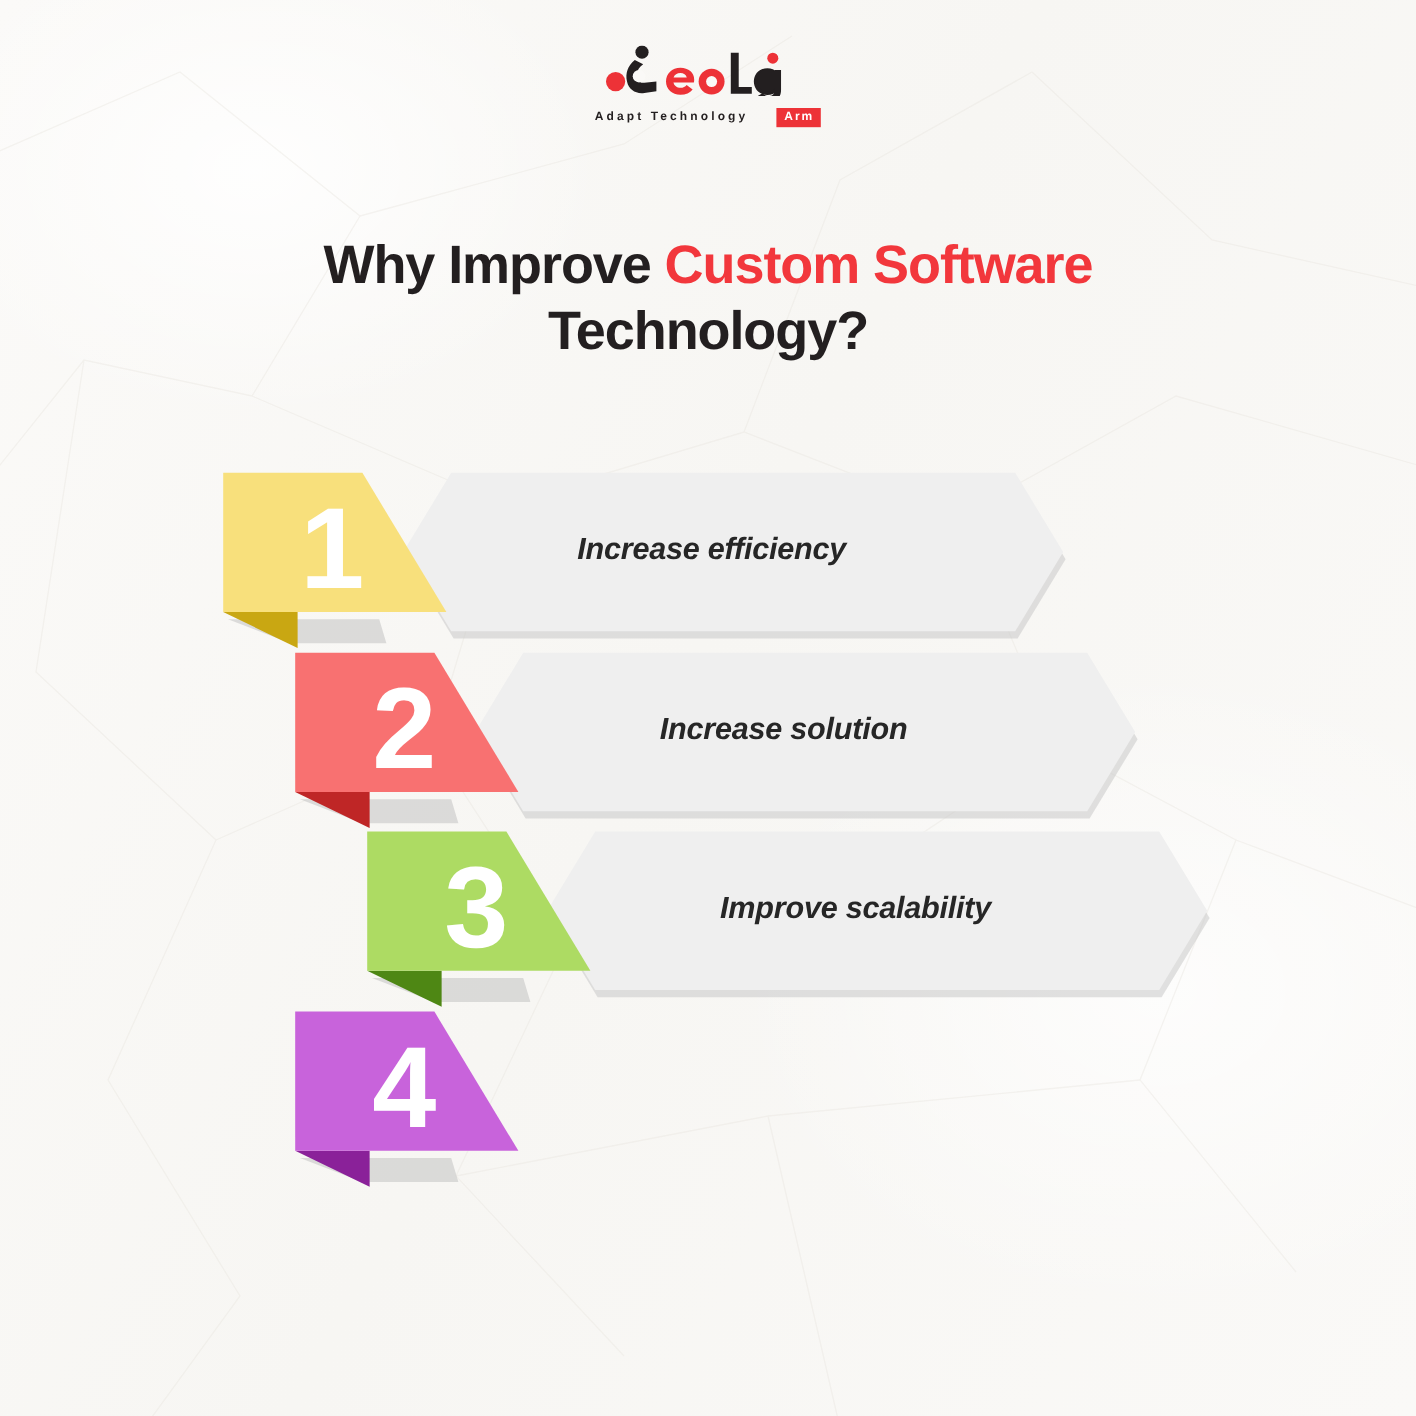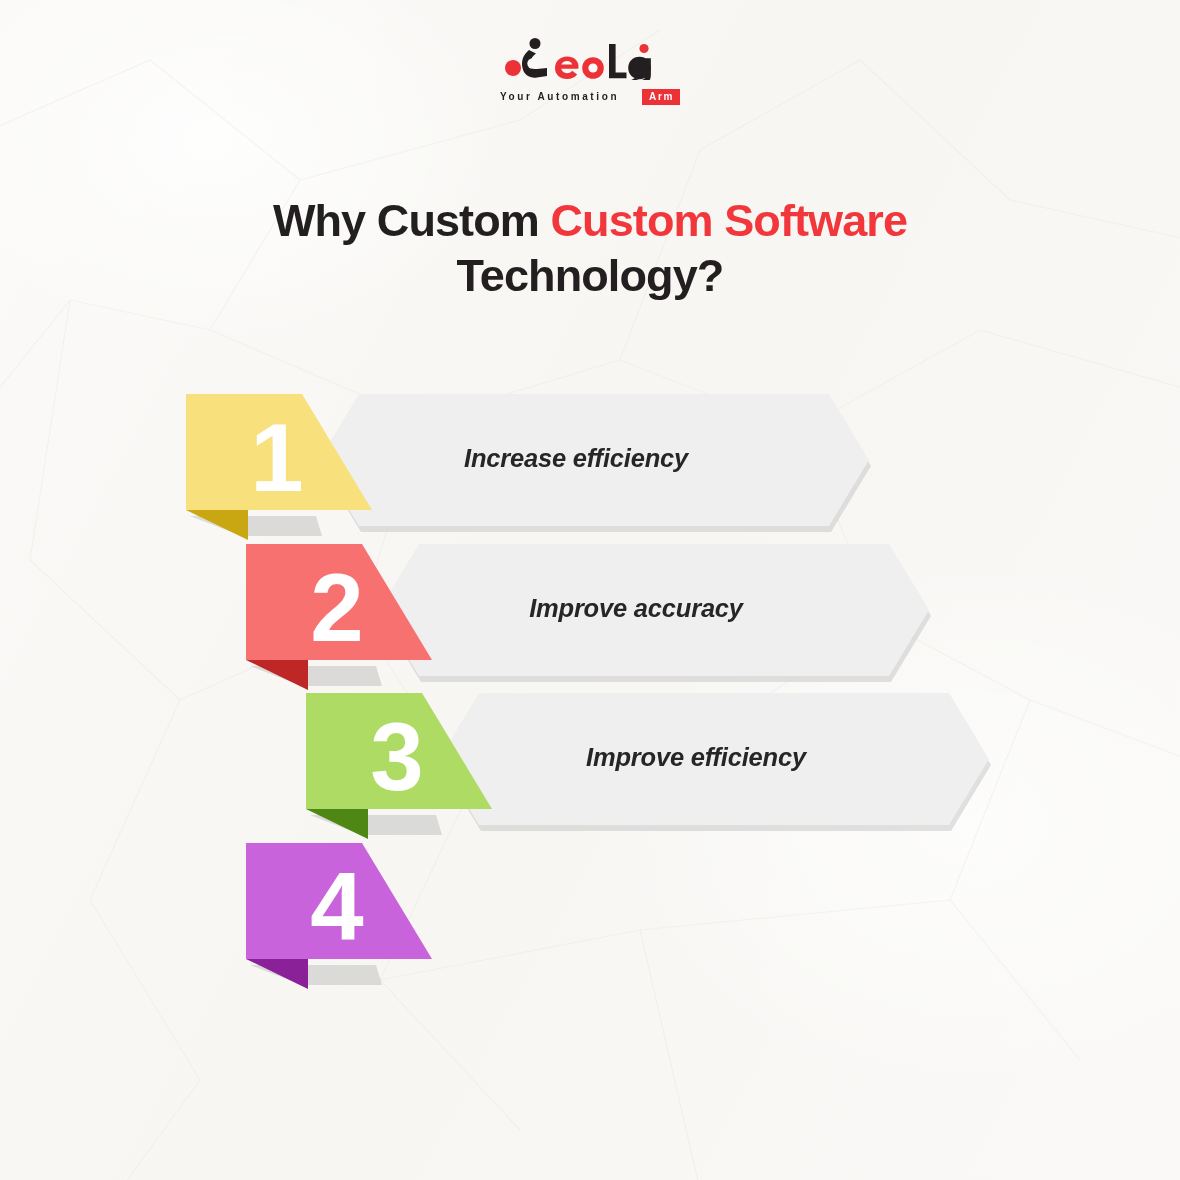--- a/index.html
+++ b/index.html
@@ -123,21 +123,21 @@
     line-height: 1;
     letter-spacing: -2px;
     padding-left: 22px;
     box-sizing: border-box;
     pointer-events: none;
   }
 
   .bar-wrap {
     position: absolute;
     top: 0;
-    left: 133px;
+    left: 150px;
     width: 550px;
     height: 132px;
   }
   .bar-svg { display: block; overflow: visible; }
   .bar-label {
     position: absolute;
     left: 0;
     top: 0;
     right: 36px;
     height: 132px;
@@ -190,27 +190,27 @@
         <circle cx="88" cy="30" r="10.8" fill="#ED3237"></circle>
         <circle cx="88" cy="30" r="4.6" fill="#FAF9F7"></circle>
 
         <path d="M104 6 L104 40.2 L121.5 40.2 L121.5 34.4 L110.6 34.4 L110.6 6 Z" fill="#231f20"></path>
         <path d="M134.5 18.8 C128 18.8 123.2 23.6 123.2 30 C123.2 36.4 128 41.2 134.5 41.2 C141 41.2 145.8 36.4 145.8 30 C145.8 23.6 141 18.8 134.5 18.8 Z M134.5 35.4 C131.5 35.4 129.4 33.2 129.4 30 C129.4 26.8 131.5 24.6 134.5 24.6 C137.5 24.6 139.6 26.8 139.6 30 C139.6 33.2 137.5 35.4 134.5 35.4 Z" fill="#231f20"></path>
         <path d="M160.6 19.6 L160.6 21.8 C159.2 20 157 18.8 154.2 18.8 C148.4 18.8 144 23.5 144 29.7 C144 35.9 148.4 40.6 154.2 40.6 C157 40.6 159.2 39.4 160.6 37.6 L160.6 39.3 C160.6 42.9 158.4 44.9 154.9 44.9 C152.1 44.9 150.2 43.8 149.2 41.9 L143.9 45 C146 48.6 149.9 50.5 154.7 50.5 C161.2 50.5 166.8 47 166.8 39.3 L166.8 19.6 Z" fill="#231f20" transform="translate(-16.5,0) scale(0.86 0.86) translate(22,4)"></path>
         <circle cx="139" cy="10.5" r="4.6" fill="#ED3237"></circle>
       </svg>
     </div>
     <div class="logo-tagline">
-      <span class="tagline-text">Your Automation</span>
+      <span class="tagline-text">Adapt Technology</span>
       <span class="tagline-badge" style="background-color: rgb(237, 50, 55);">Arm</span>
     </div>
   </div>
 
   <div class="headline">
-    <span>Why Custom </span><span class="accent" style="color: rgb(242, 55, 60);">Custom Software</span><br>
+    <span>Why Improve </span><span class="accent" style="color: rgb(242, 55, 60);">Custom Software</span><br>
     <span>Technology?</span>
   </div>
 
   <div class="rows">
 
     <div class="row row-r0">
       <div class="bar-wrap">
         <svg class="bar-svg" width="560" height="142" viewBox="0 0 560 142">
           <path d="M42 8 L512 8 L552 74 L512 140 L42 140 L2 74 Z" fill="#C9C9C9" opacity="0.55"></path>
           <path d="M40 2 L510 2 L550 68 L510 134 L40 134 L0 68 Z" fill="#EFEFEF"></path>
@@ -226,39 +226,39 @@
         <div class="num-text">1</div>
       </div>
     </div>
 
     <div class="row row-r1">
       <div class="bar-wrap">
         <svg class="bar-svg" width="560" height="142" viewBox="0 0 560 142">
           <path d="M42 8 L512 8 L552 74 L512 140 L42 140 L2 74 Z" fill="#C9C9C9" opacity="0.55"></path>
           <path d="M40 2 L510 2 L550 68 L510 134 L40 134 L0 68 Z" fill="#EFEFEF"></path>
         </svg>
-        <div class="bar-label">Improve accuracy</div>
+        <div class="bar-label">Increase solution</div>
       </div>
       <div class="num-wrap">
         <svg class="num-svg" width="200" height="150" viewBox="0 0 200 150">
           <path d="M4 124 L130 124 L136 144 L56 144 L4 124 Z" fill="#BDBDBD" opacity="0.5"></path>
           <path d="M0 118 L62 118 L62 148 L0 118 Z" fill="#BF2626"></path>
           <path d="M0 2 L116 2 L186 118 L0 118 Z" fill="#F87171"></path>
         </svg>
         <div class="num-text">2</div>
       </div>
     </div>
 
     <div class="row row-r2">
       <div class="bar-wrap">
         <svg class="bar-svg" width="560" height="142" viewBox="0 0 560 142">
           <path d="M42 8 L512 8 L552 74 L512 140 L42 140 L2 74 Z" fill="#C9C9C9" opacity="0.55"></path>
           <path d="M40 2 L510 2 L550 68 L510 134 L40 134 L0 68 Z" fill="#EFEFEF"></path>
         </svg>
-        <div class="bar-label">Improve efficiency</div>
+        <div class="bar-label">Improve scalability</div>
       </div>
       <div class="num-wrap">
         <svg class="num-svg" width="200" height="150" viewBox="0 0 200 150">
           <path d="M4 124 L130 124 L136 144 L56 144 L4 124 Z" fill="#BDBDBD" opacity="0.5"></path>
           <path d="M0 118 L62 118 L62 148 L0 118 Z" fill="#4E8714"></path>
           <path d="M0 2 L116 2 L186 118 L0 118 Z" fill="#ADDB63"></path>
         </svg>
         <div class="num-text">3</div>
       </div>
     </div>

